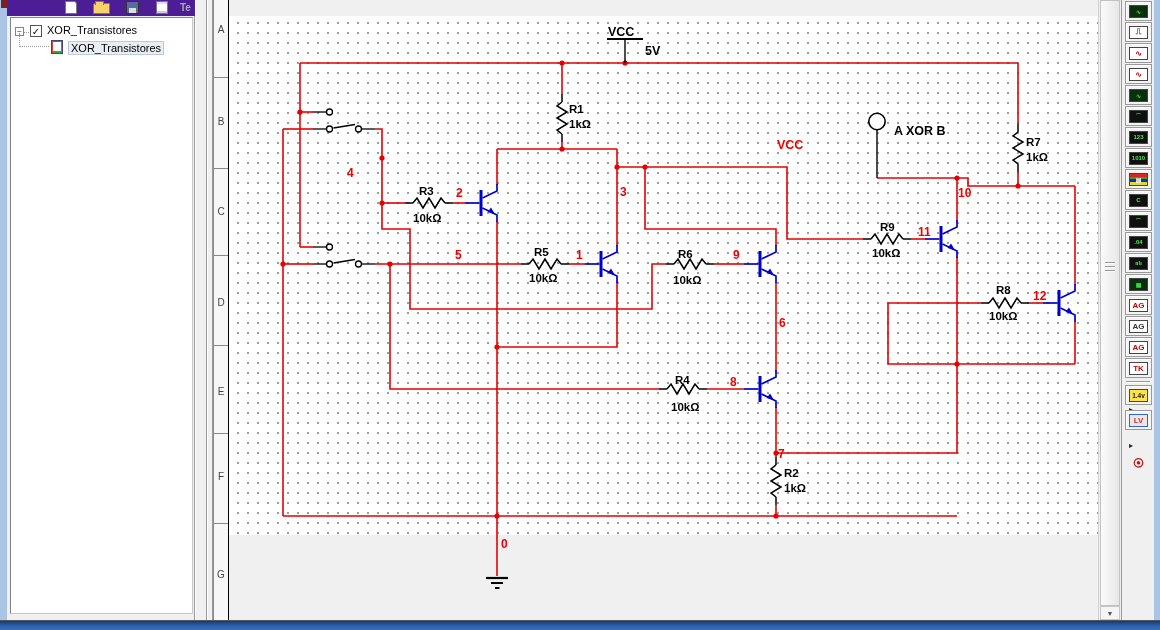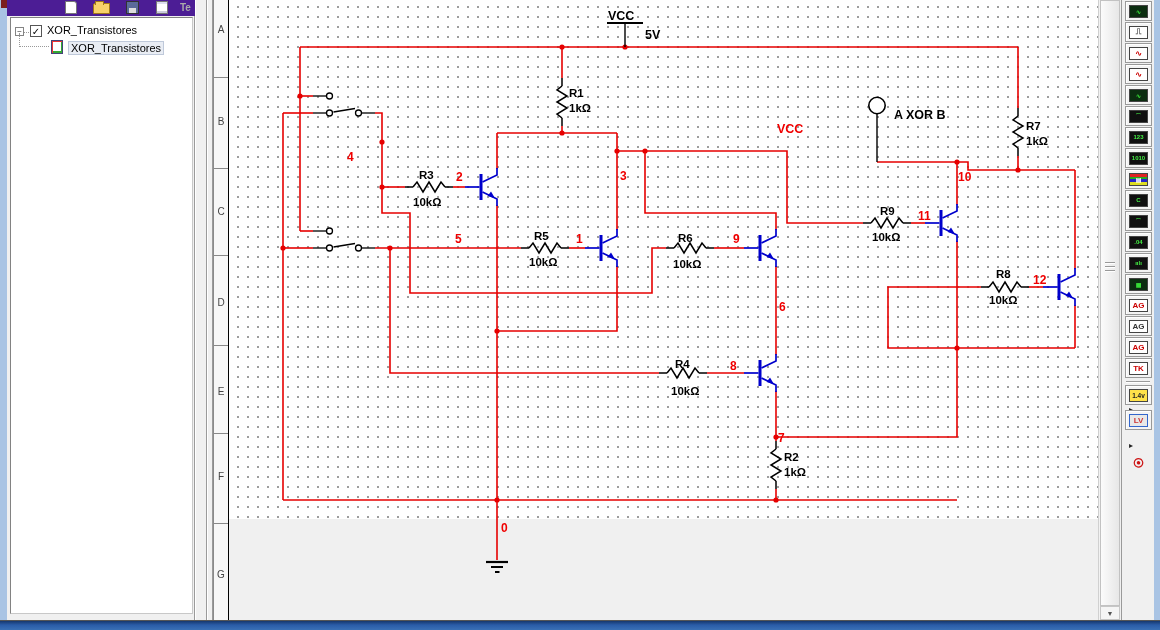--- a/index.html
+++ b/index.html
@@ -31,21 +31,21 @@
   .schicon{position:absolute;left:40px;top:1px;width:12px;height:14px;background:#fff;border:1px solid #447;box-shadow:inset 1px 1px 0 #e33,inset -1px -2px 0 #3a3}
   .sel-label{background:#e9edf4;border:1px solid #bfc9da;padding:0 2px}
   
   .splitter{left:195px;top:0;width:18px;height:620px;background:#f0f0f0;border-left:1px solid #fff;border-right:1px solid #9a9a9a}
   .splitter:before{content:"";position:absolute;left:10px;top:0;width:1px;height:100%;background:#9a9a9a}
   .splitter:after{content:"";position:absolute;left:11px;top:0;width:1px;height:100%;background:#fff}
   .ruler{left:213px;top:0;width:16px;height:620px;background:#f7f7f7;border-right:1px solid #000;border-left:1px solid #8a8a8a}
   .rletter{position:absolute;left:0;width:14px;text-align:center;font-size:10px;color:#444}
   .rdiv{position:absolute;left:0;width:14px;height:1px;background:#888}
   
-  .canvas{left:229px;top:0;width:869px;height:519px;background:#fff;background-image:radial-gradient(#9a9a9a 0.7px,transparent 0.9px);background-size:10px 10px;background-position:4px 2px}
+  .canvas{left:229px;top:16px;width:869px;height:519px;background:#fff;background-image:radial-gradient(#9a9a9a 0.7px,transparent 0.9px);background-size:10px 10px;background-position:4px 2px}
   svg{position:absolute;left:0;top:0}
   svg text{font-family:"Liberation Sans",sans-serif}
   .lbl{font-size:11.5px;font-weight:700;fill:#000}
   .net{font-size:12px;font-weight:700;fill:#f00000}
   .big{font-size:12.5px;font-weight:700;fill:#000}
   .netname{font-size:12.5px;font-weight:700;fill:#f00000}
   
   .vscroll{left:1098px;top:0;width:22px;height:620px;background:#f2f2f2;border-left:1px solid #d0d0d0}
   .vthumb{position:absolute;left:1px;top:0;width:20px;height:606px;background:linear-gradient(90deg,#fbfbfb,#e7e7e7);border:1px solid #c2c2c2}
   .grip{position:absolute;left:4px;width:10px;height:1px;background:#999;box-shadow:0 1px 0 #fff}

